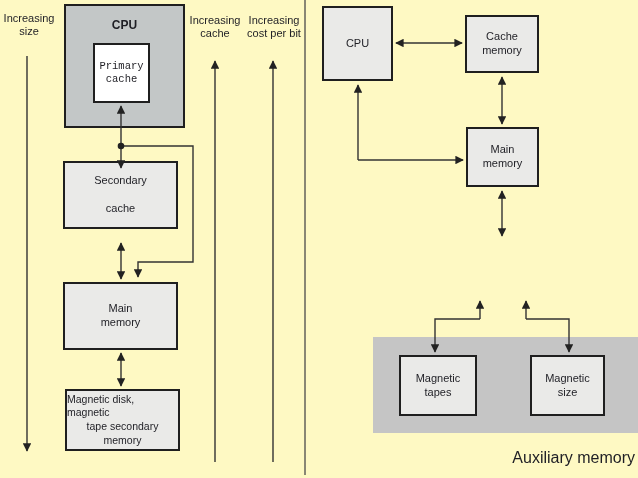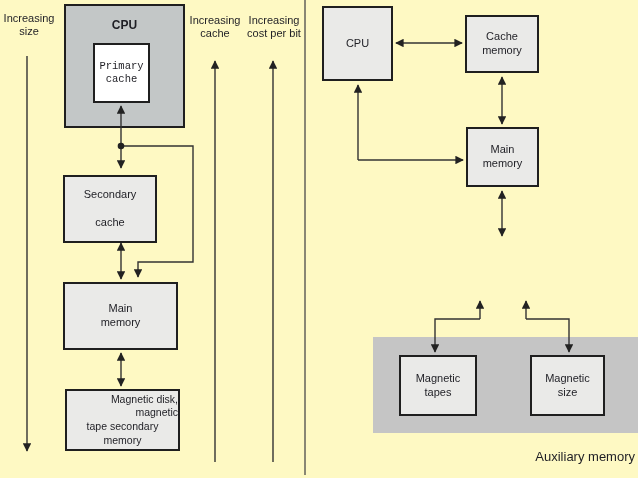--- a/index.html
+++ b/index.html
@@ -1,42 +1,42 @@
 <!DOCTYPE html>
 <html><head>
 <meta charset="utf-8">
 <style>
   html,body{margin:0;padding:0;background:#fff;}
   .stage{position:relative;width:638px;height:478px;background:#fef9c3;
          font-family:"Liberation Sans",sans-serif;color:#1e1e24;overflow:hidden;}
   .box{position:absolute;display:flex;flex-direction:column;justify-content:center;
-       align-items:center;text-align:right;font-size:11px;line-height:1.25;
+       align-items:center;text-align:left;font-size:11px;line-height:1.25;
        border:2px solid #1f1f1f;background:#eaeae8;box-sizing:border-box;z-index:1;}
   .box span{display:block;}
   .b-cpu-l{left:64px;top:4px;width:121px;height:124px;background:#c3c7c7;
            justify-content:flex-start;padding-top:12px;font-weight:bold;font-size:12px;
            border-width:2.5px;}
   .b-primary{left:93px;top:43px;width:57px;height:60px;background:#ffffff;font-size:10.5px;z-index:2;font-family:Liberation Mono, monospace;}
-  .b-secondary{left:63px;top:175px;width:94px;height:68px;gap:14px;}
+  .b-secondary{left:63px;top:161px;width:115px;height:68px;gap:14px;}
   .b-main-l{left:63px;top:282px;width:115px;height:68px;}
   .b-magnetic-l{left:65px;top:389px;width:115px;height:62px;font-size:10.5px;line-height:1.3;}
   .b-cpu-r{left:322px;top:6px;width:71px;height:75px;}
   .b-cache-r{left:465px;top:15px;width:74px;height:58px;}
   .b-main-r{left:466px;top:127px;width:73px;height:60px;}
   .b-io-r{left:466px;top:239px;width:73px;height:58px;}
   .panel{position:absolute;left:373px;top:337px;width:265px;height:96px;background:#c5c5c5;z-index:0;}
   .b-tapes{left:399px;top:355px;width:78px;height:61px;}
   .b-disks{left:530px;top:355px;width:75px;height:61px;}
   .ax{position:absolute;text-align:center;font-size:11px;line-height:1.2;z-index:1;}
   .ax span{display:block;}
   .ax-size{left:0;top:12px;width:58px;}
   .ax-speed{left:184px;top:14px;width:62px;}
   .ax-cost{left:240px;top:14px;width:68px;}
   .aux-label{position:absolute;left:480px;top:449px;width:155px;text-align:right;
-             font-size:13px;z-index:1;}
+             font-size:16px;z-index:1;}
   svg.wires{position:absolute;left:0;top:0;z-index:3;pointer-events:none;}
 </style>
 </head>
 <body>
 
 <div class="stage">
 
   <div class="ax ax-size">
     <span>Increasing</span>
     <span>size</span>

